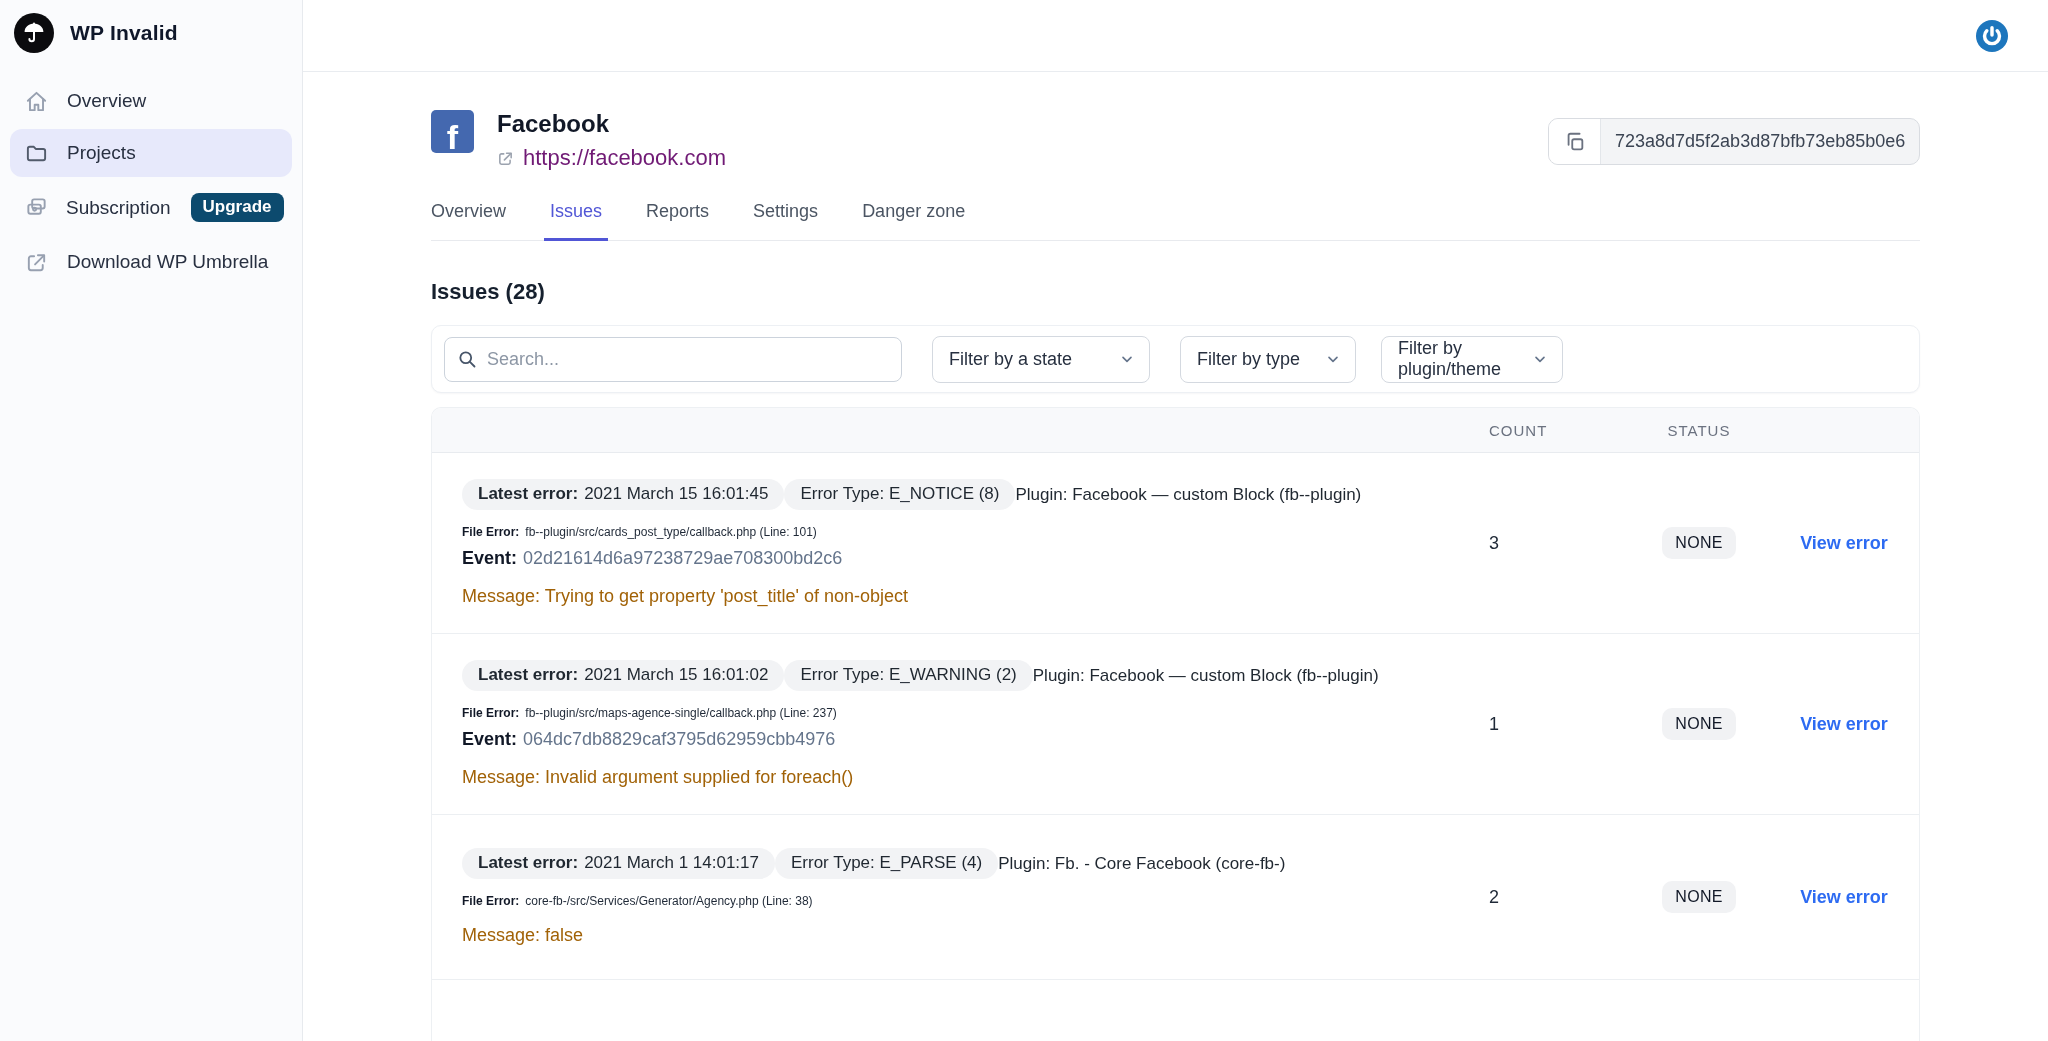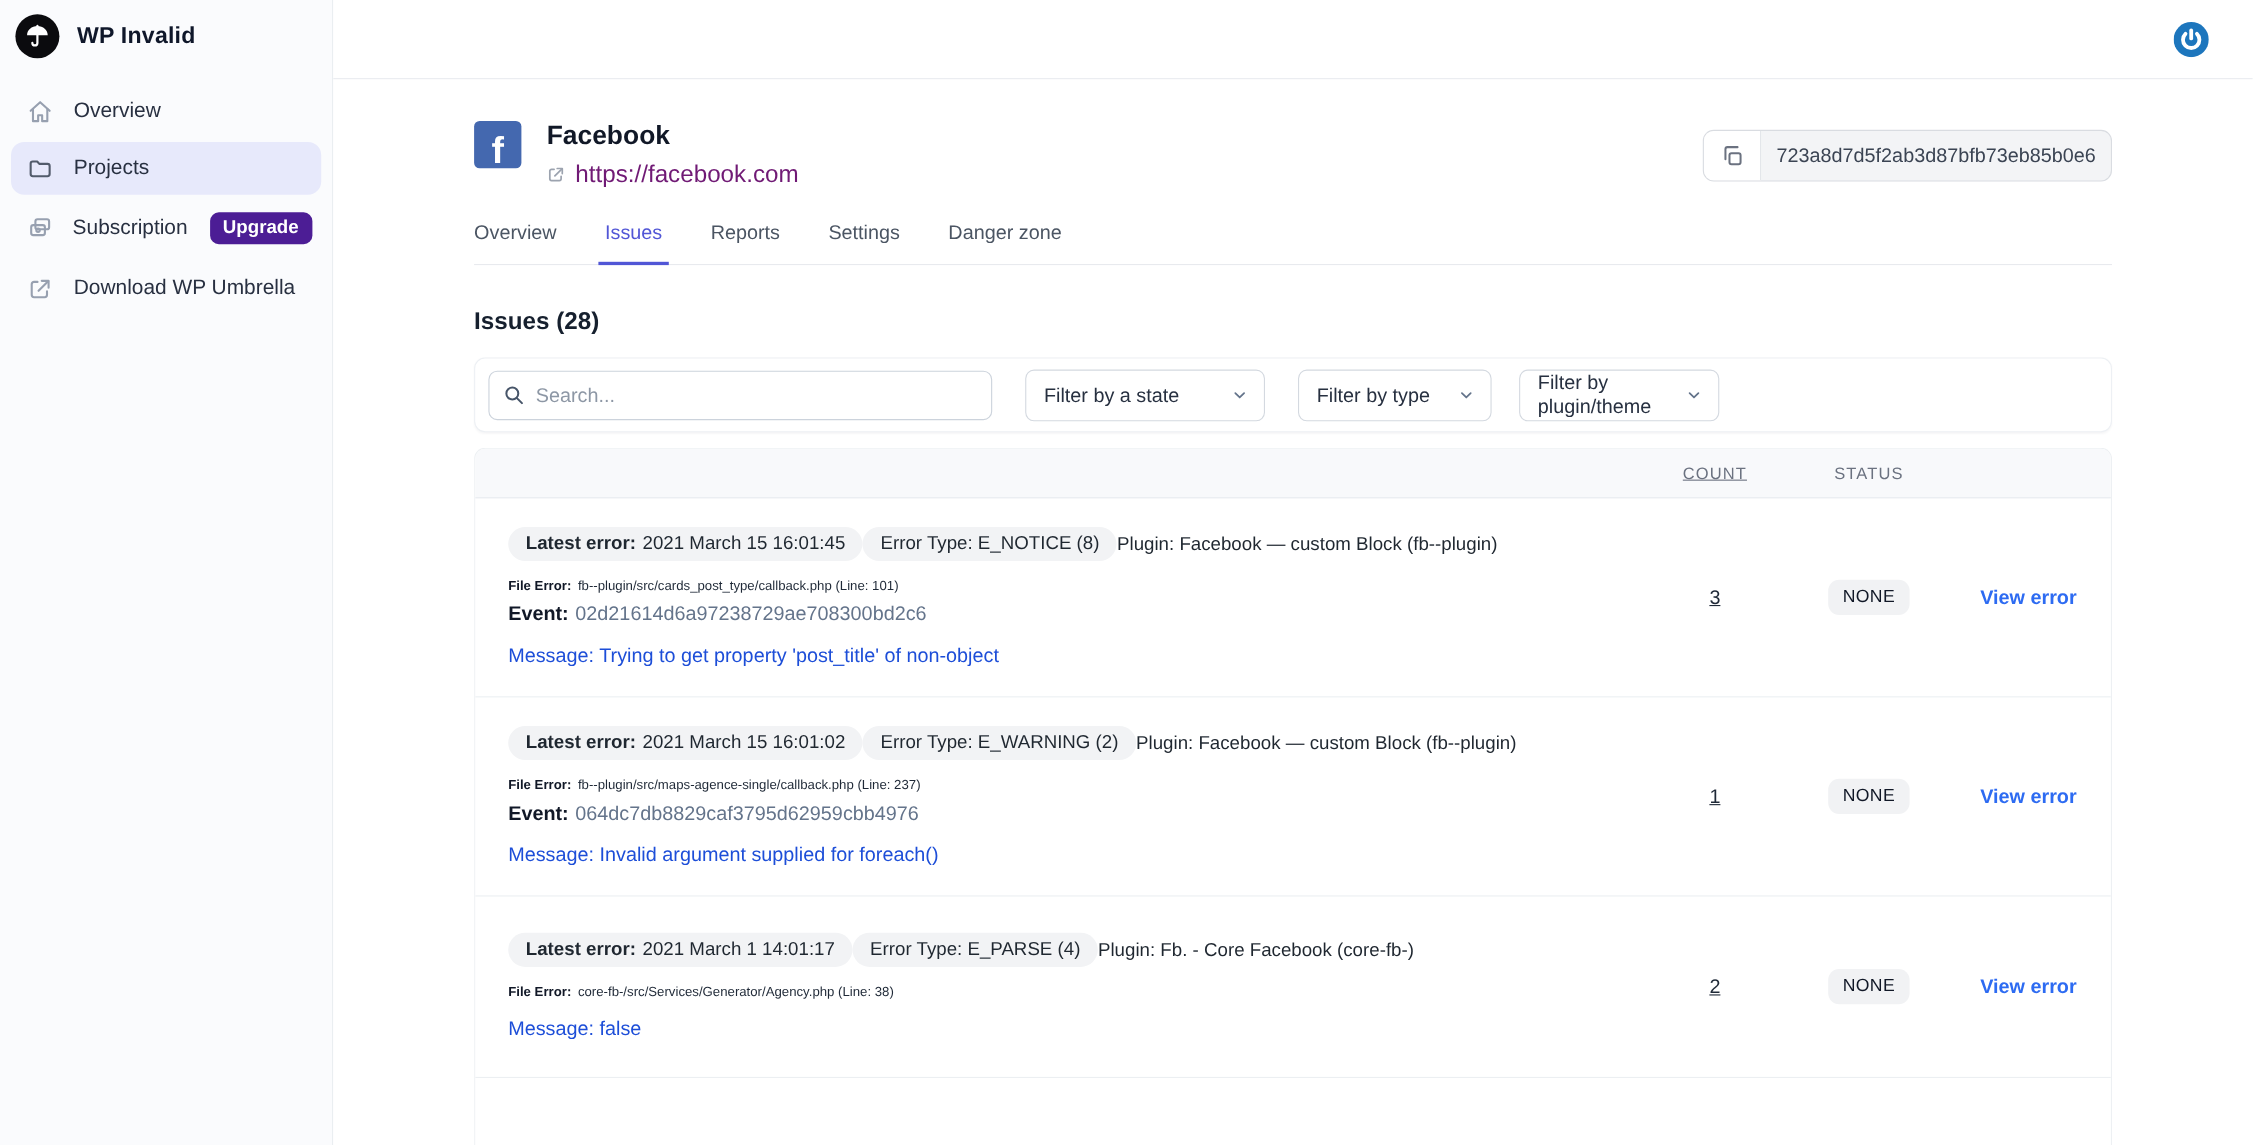--- a/index.html
+++ b/index.html
@@ -24,21 +24,21 @@
   .nav { margin-top:14px; padding:0 10px; }
   .nav-item {
     display:flex; align-items:center; gap:18px;
     padding:12px 15px; border-radius:12px; margin-bottom:4px;
     font-size:19px; font-weight:500; color:#283041; cursor:pointer;
   }
   .nav-item.active { background:#e7e9fb; }
   .nav-item .nicon { width:24px; height:24px; display:flex; align-items:center; color:#97a0b0; }
   .nav-item.active .nicon { color:#525b6b; }
   .upgrade-badge {
-    background:#4c1d95; color:#ffffff; font-size:17px; font-weight:700;
+    background:#0c4a6e; color:#ffffff; font-size:17px; font-weight:700;
     padding:4px 12px 5px; border-radius:8px; margin-left:2px;
   }
 
   
   .main { flex:1; height:100%; background:#ffffff; display:flex; flex-direction:column; }
   .topbar {
     height:72px; flex:0 0 72px; border-bottom:1px solid #e9ecf0;
     display:flex; align-items:center; justify-content:flex-end; padding-right:40px;
   }
   .power-btn { width:32px; height:32px; cursor:pointer; }
@@ -109,41 +109,41 @@
   .table-card {
     margin-top:14px; border:1px solid #edf0f3; border-bottom:none;
     border-radius:10px 10px 0 0; background:#ffffff; overflow:hidden;
   }
   .thead {
     height:45px; background:#f8f9fb; border-bottom:1px solid #e8ebef;
     display:flex; align-items:center;
     font-size:15px; font-weight:500; color:#6b7280; letter-spacing:1px;
   }
   .col-main { flex:1; }
-  .col-count { width:140px; text-align:center; flex:0 0 140px;text-decoration:underline; }
+  .col-count { width:140px; flex:0 0 140px; }
   .col-status { width:140px; text-align:center; flex:0 0 140px; }
   .col-action { width:150px; text-align:center; flex:0 0 150px; }
 
   .issue-row {
     display:flex; align-items:center; border-bottom:1px solid #eceff2; min-height:165px;
   }
   .issue-row .col-main { padding:26px 0 26px 30px; }
   .badges { display:flex; align-items:center; }
   .pill {
     background:#f2f3f5; border-radius:999px; padding:5px 16px 6px;
     font-size:17px; color:#1f2730; display:inline-flex; gap:6px; white-space:nowrap;
   }
   .pill b { font-weight:700; }
   .plugin-txt { font-size:17px; color:#1f2730; white-space:nowrap; }
   .file-line { margin-top:15px; font-size:12px; color:#1f2937; }
   .file-line b, .event-line b { font-weight:700; color:#111827; }
   .event-line { margin-top:9px; font-size:18px; }
   .event-hash { color:#64748b; margin-left:6px; }
   .file-path { margin-left:6px; }
-  .msg-line { margin-top:17px; font-size:18px; color:#1d4ed8; }
+  .msg-line { margin-top:17px; font-size:18px; color:#a16207; }
   .count-val { font-size:18px; color:#1f2937; }
   .status-badge {
     display:inline-block; background:#f1f2f4; border-radius:10px; padding:7px 13px;
     font-size:16px; font-weight:500; color:#111827; letter-spacing:.3px;
   }
   .view-link { color:#2d6bf2; font-weight:700; font-size:18px; cursor:pointer; }
 
   svg { display:block; }
 </style>
 </head>

